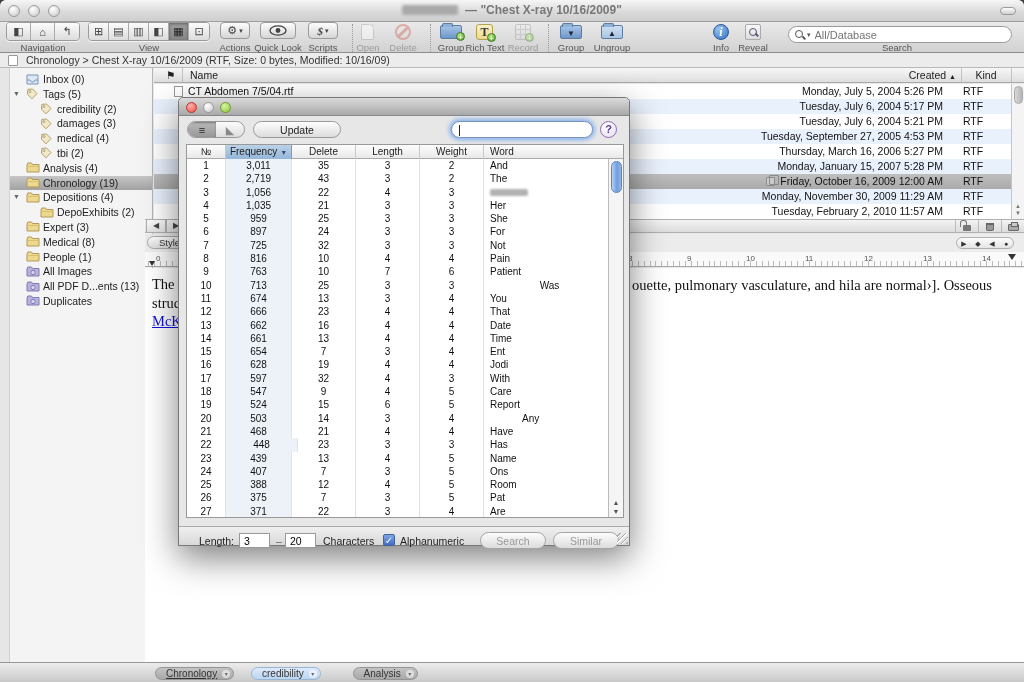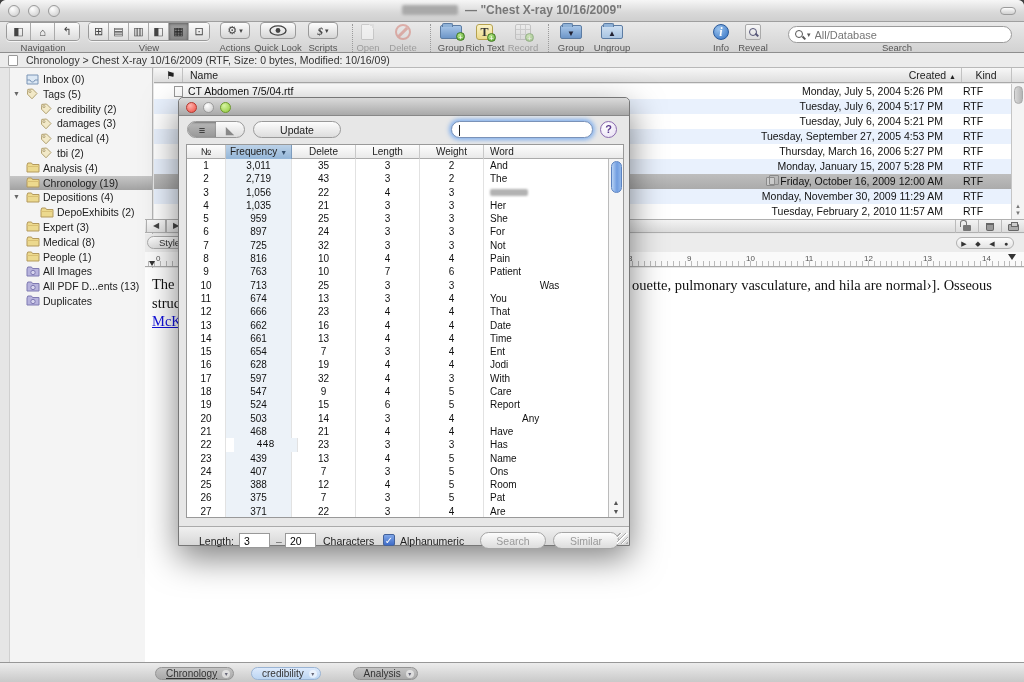--- a/index.html
+++ b/index.html
@@ -745,21 +745,21 @@
           <div class="prow">
             <span class="c" style="left: 0px; width: 39px;">21</span>
             <span class="c freq" style="left: 39px; width: 66px;">468</span>
             <span class="c" style="left: 105px; width: 64px;">21</span>
             <span class="c" style="left: 169px; width: 64px;">4</span>
             <span class="c" style="left: 233px; width: 64px;">4</span>
             <span class="c word" style="left: 297px; width: 125px;">Have</span>
           </div>
           <div class="prow">
             <span class="c" style="left: 0px; width: 39px;">22</span>
-            <span class="c freq" style="left: 47px; width: 64px; font-family: Liberation Mono, monospace;">448</span>
+            <span class="c freq" style="left: 39px; width: 72px;">448</span>
             <span class="c" style="left: 105px; width: 64px;">23</span>
             <span class="c" style="left: 169px; width: 64px;">3</span>
             <span class="c" style="left: 233px; width: 64px;">3</span>
             <span class="c word" style="left: 297px; width: 125px;">Has</span>
           </div>
           <div class="prow">
             <span class="c" style="left: 0px; width: 39px;">23</span>
             <span class="c freq" style="left: 39px; width: 66px;">439</span>
             <span class="c" style="left: 105px; width: 64px;">13</span>
             <span class="c" style="left: 169px; width: 64px;">4</span>

